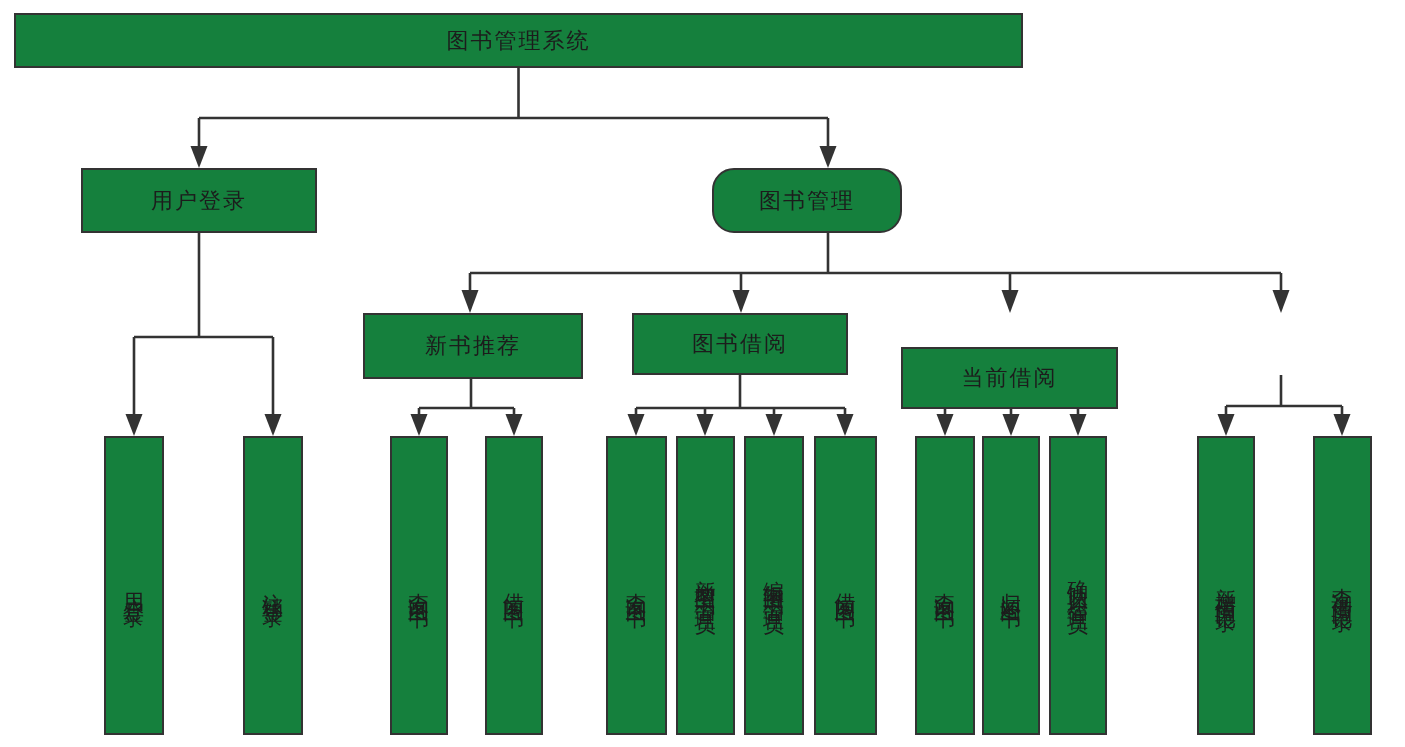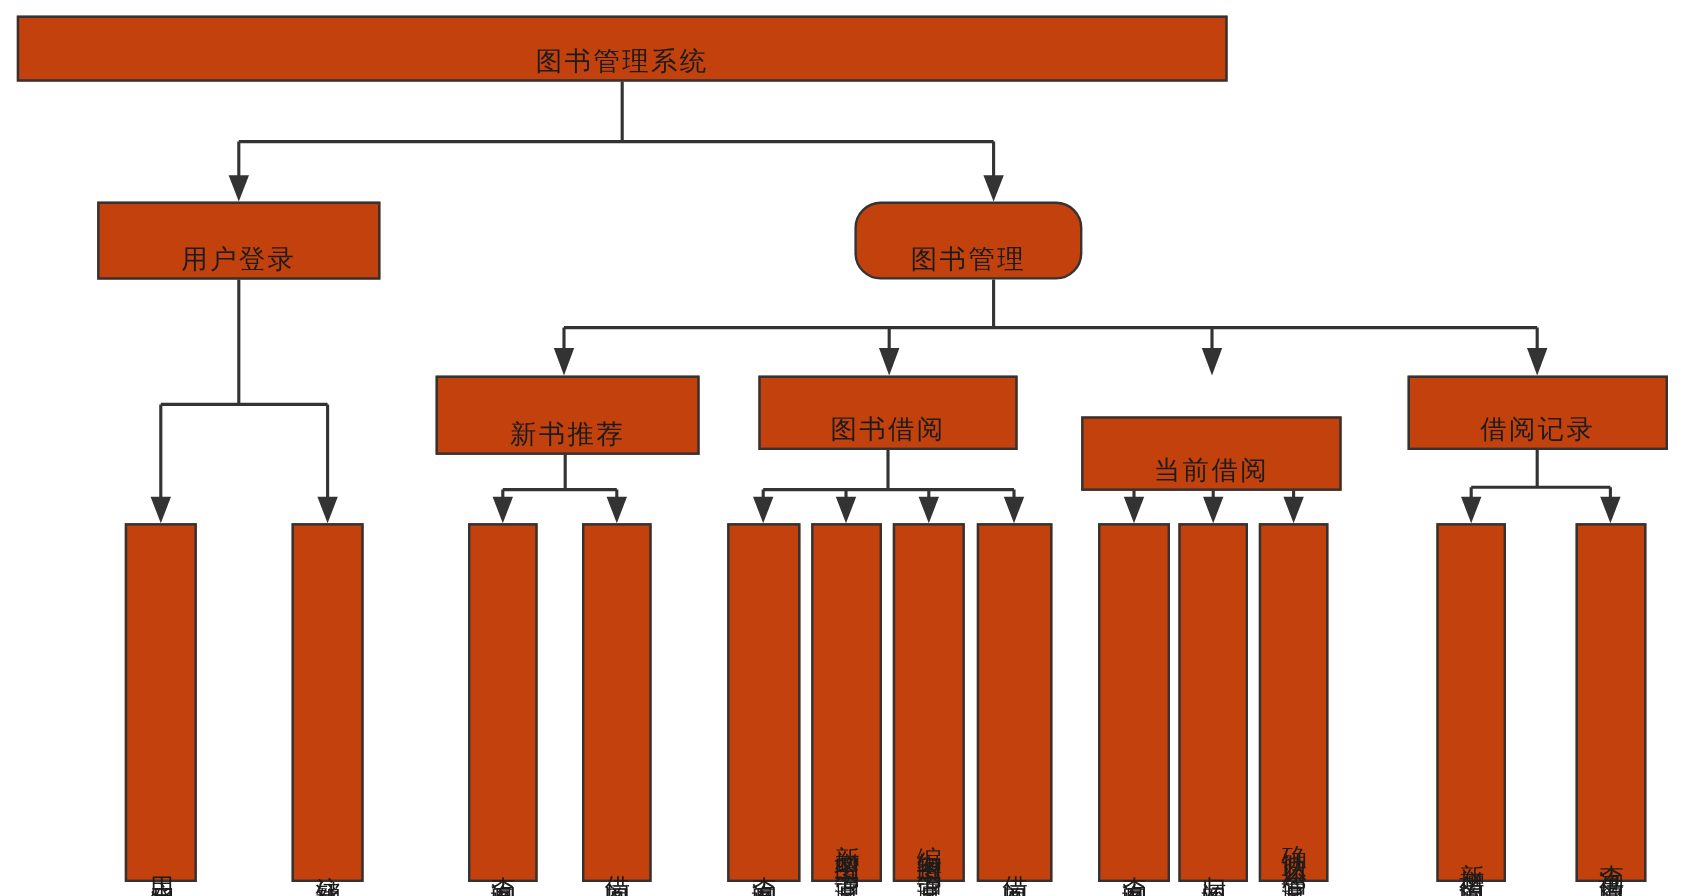--- a/index.html
+++ b/index.html
@@ -8,23 +8,23 @@
     width:1405px;height:747px;
     background:#ffffff;
     overflow:hidden;
     font-family:"Liberation Sans", sans-serif;
   }
   #wires{position:absolute;left:0;top:0;z-index:0;}
   .box{
     position:absolute;
     box-sizing:border-box;
     border:2.5px solid #333333;
-    background:#c2410c;
+    background:#15803d;
     display:flex;
-    align-items:flex-end;
+    align-items:center;
     justify-content:center;
     z-index:1;
     color:#1c1c1c;
   }
   .h-label{font-size:22px;letter-spacing:2px;white-space:nowrap;}
   .v-label{
     writing-mode:vertical-rl;
     text-orientation:mixed;
     font-size:21px;
     letter-spacing:5px;
@@ -121,23 +121,20 @@
 
   <div class="box" id="n-newbook">
     <span class="h-label">新书推荐</span>
   </div>
   <div class="box" id="n-borrow">
     <span class="h-label">图书借阅</span>
   </div>
   <div class="box" id="n-current">
     <span class="h-label">当前借阅</span>
   </div>
-  <div class="box" id="n-records">
-    <span class="h-label">借阅记录</span>
-  </div>
 
   <div class="box leaf" id="l-ulogin">
     <span class="v-label">用户登录</span>
   </div>
   <div class="box leaf" id="l-ulogout">
     <span class="v-label">注销登录</span>
   </div>
   <div class="box leaf" id="l-q1">
     <span class="v-label">查询图书</span>
   </div>

